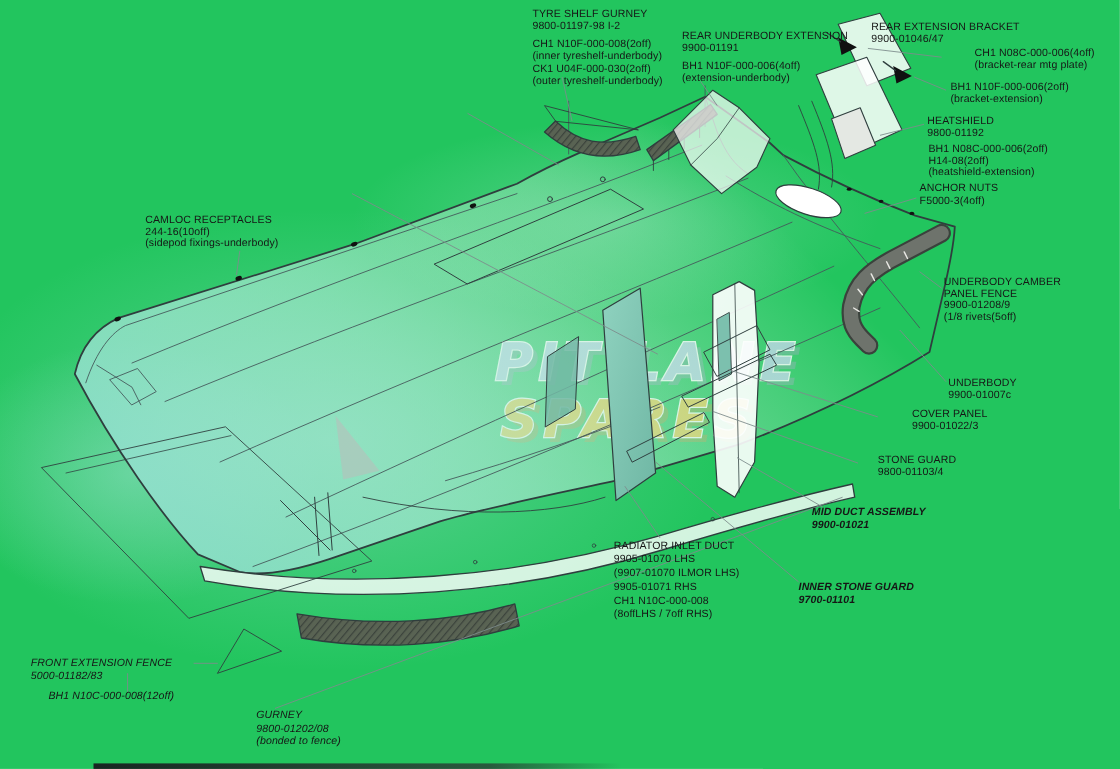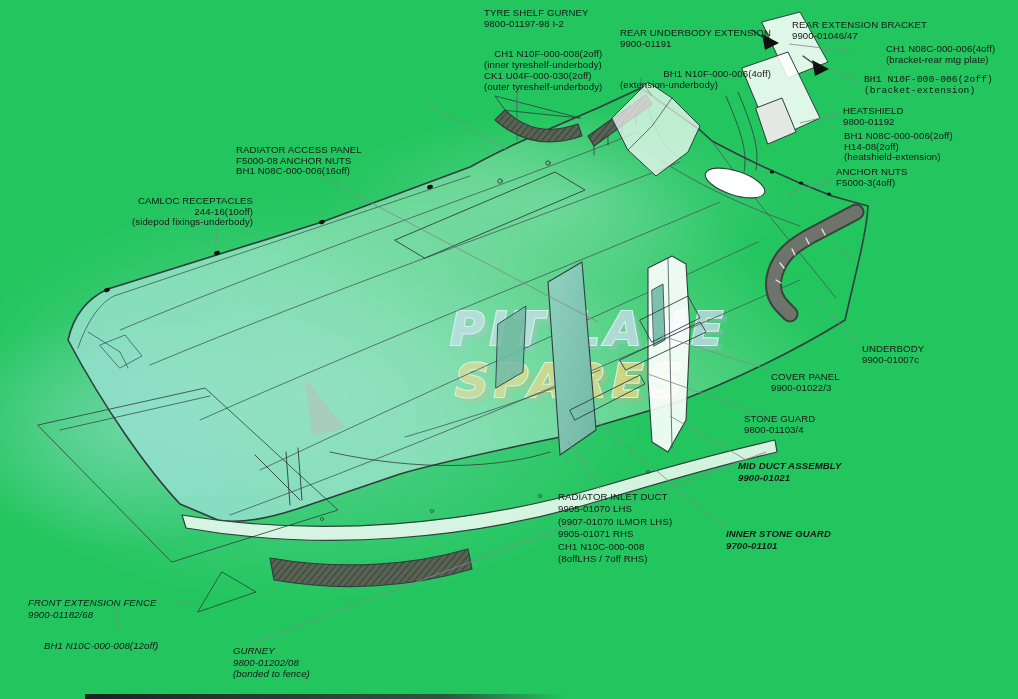--- a/index.html
+++ b/index.html
@@ -7,21 +7,21 @@
     position:relative;width:1018px;height:699px;margin:0 auto;
     background:#22c55e;overflow:hidden;
     font-family:"Liberation Sans",sans-serif;
     padding-left:24px;
   }
   .stage svg{position:absolute;left:0;top:0;}
   .lbl{
     position:absolute;font-size:9.6px;line-height:10.7px;
     color:#161616;white-space:nowrap;letter-spacing:.1px;z-index:3;
   }
-  .lbl .gap{margin-top:20px;text-align:right;}
+  .lbl .gap{margin-top:7px;}
   .lbl .indent{margin-left:16px;}
   .bold{font-weight:bold;font-style:italic;}
   .ital{font-style:italic;}
   .lh12 div{line-height:12.4px;}
   .lh11 div{line-height:11.6px;}
 </style>
 </head>
 <body>
 
 <div class="stage">
@@ -213,21 +213,21 @@
   <div class="lbl" style="left:792px;top:20px;">
     <div>REAR EXTENSION BRACKET</div>
     <div>9900-01046/47</div>
   </div>
 
   <div class="lbl" style="left:886px;top:44px;">
     <div>CH1 N08C-000-006(4off)</div>
     <div>(bracket-rear mtg plate)</div>
   </div>
 
-  <div class="lbl" style="left:864px;top:75px;font-family:Liberation Mono, monospace;">
+  <div class="lbl" style="left:864px;top:75px;">
     <div>BH1 N10F-000-006(2off)</div>
     <div>(bracket-extension)</div>
   </div>
 
   <div class="lbl" style="left:843px;top:106px;">
     <div>HEATSHIELD</div>
     <div>9800-01192</div>
   </div>
 
   <div class="lbl" style="left:844px;top:131px;">
@@ -235,44 +235,45 @@
     <div>H14-08(2off)</div>
     <div>(heatshield-extension)</div>
   </div>
 
   <div class="lbl" style="left:836px;top:167px;">
     <div>ANCHOR NUTS</div>
     <div>F5000-3(4off)</div>
   </div>
 
 
-  <div class="lbl" style="left:236px;top:145px;">
-    <div>RADIATOR ACCESS PANEL</div>
-    <div>F5000-08 ANCHOR NUTS</div>
-    <div>BH1 N08C-000-006(16off)</div>
-  </div>
-
-  <div class="lbl" style="left:132px;top:196px;text-align:right;">
+
+  <div class="lbl" style="left:132px;top:196px;">
     <div>CAMLOC RECEPTACLES</div>
     <div>244-16(10off)</div>
     <div>(sidepod fixings-underbody)</div>
   </div>
 
+  <div class="lbl" style="left:858px;top:252px;">
+    <div>UNDERBODY CAMBER</div>
+    <div>PANEL FENCE</div>
+    <div>9900-01208/9</div>
+    <div>(1/8 rivets(5off)</div>
+  </div>
 
   <div class="lbl" style="left:862px;top:344px;">
     <div>UNDERBODY</div>
     <div>9900-01007c</div>
   </div>
 
-  <div class="lbl" style="left:771px;top:372px;">
+  <div class="lbl" style="left:829px;top:372px;">
     <div>COVER PANEL</div>
     <div>9900-01022/3</div>
   </div>
 
-  <div class="lbl" style="left:744px;top:414px;">
+  <div class="lbl" style="left:798px;top:414px;">
     <div>STONE GUARD</div>
     <div>9800-01103/4</div>
   </div>
 
   <div class="lbl bold lh11" style="left:738px;top:460px;">
     <div>MID DUCT ASSEMBLY</div>
     <div>9900-01021</div>
   </div>
 
   <div class="lbl lh12" style="left:558px;top:491px;">
@@ -284,21 +285,21 @@
     <div>(8offLHS / 7off RHS)</div>
   </div>
 
   <div class="lbl bold lh11" style="left:726px;top:528px;">
     <div>INNER STONE GUARD</div>
     <div>9700-01101</div>
   </div>
 
   <div class="lbl ital lh11" style="left:28px;top:597px;">
     <div>FRONT EXTENSION FENCE</div>
-    <div>9900-01182/68</div>
+    <div>5000-01182/83</div>
     <div class="gap indent">BH1 N10C-000-008(12off)</div>
   </div>
 
   <div class="lbl ital lh11" style="left:233px;top:645px;">
     <div>GURNEY</div>
     <div>9800-01202/08</div>
     <div>(bonded to fence)</div>
   </div>
 
 </div>

